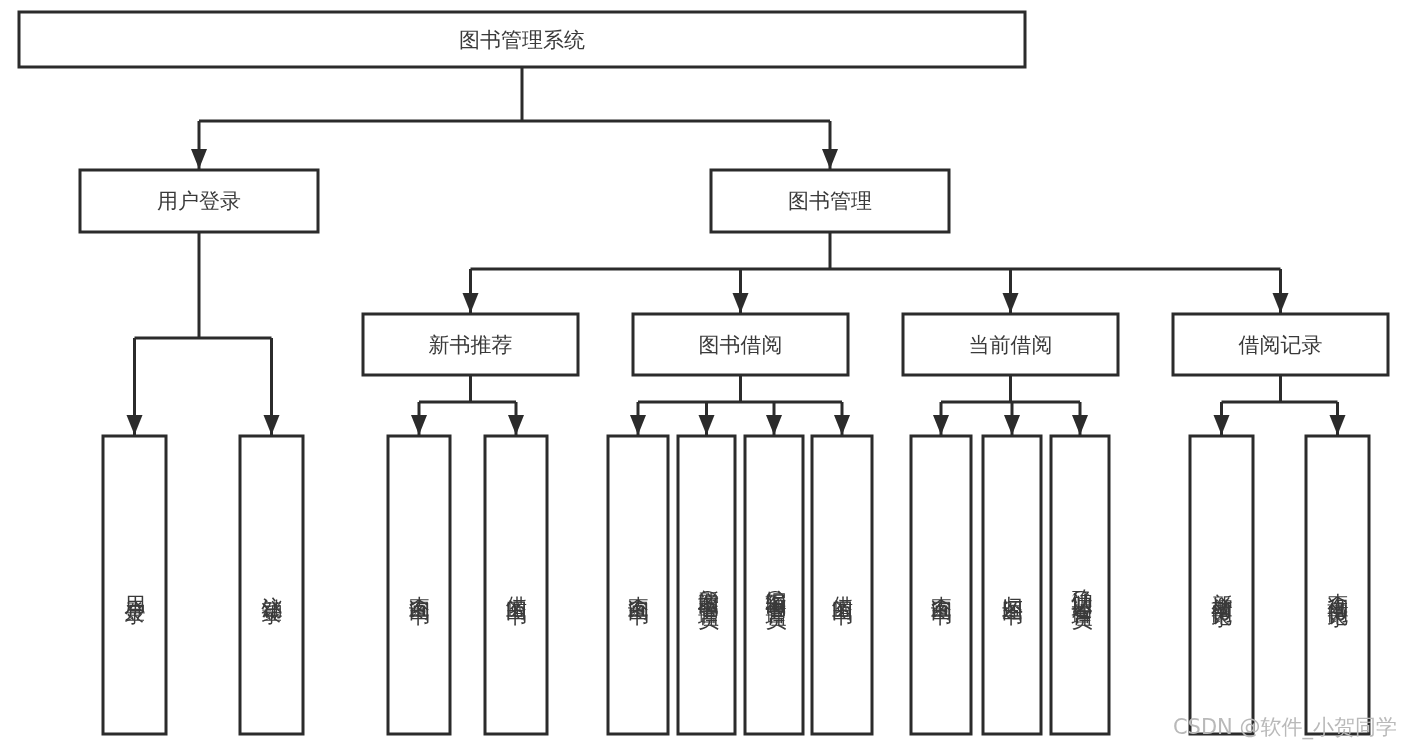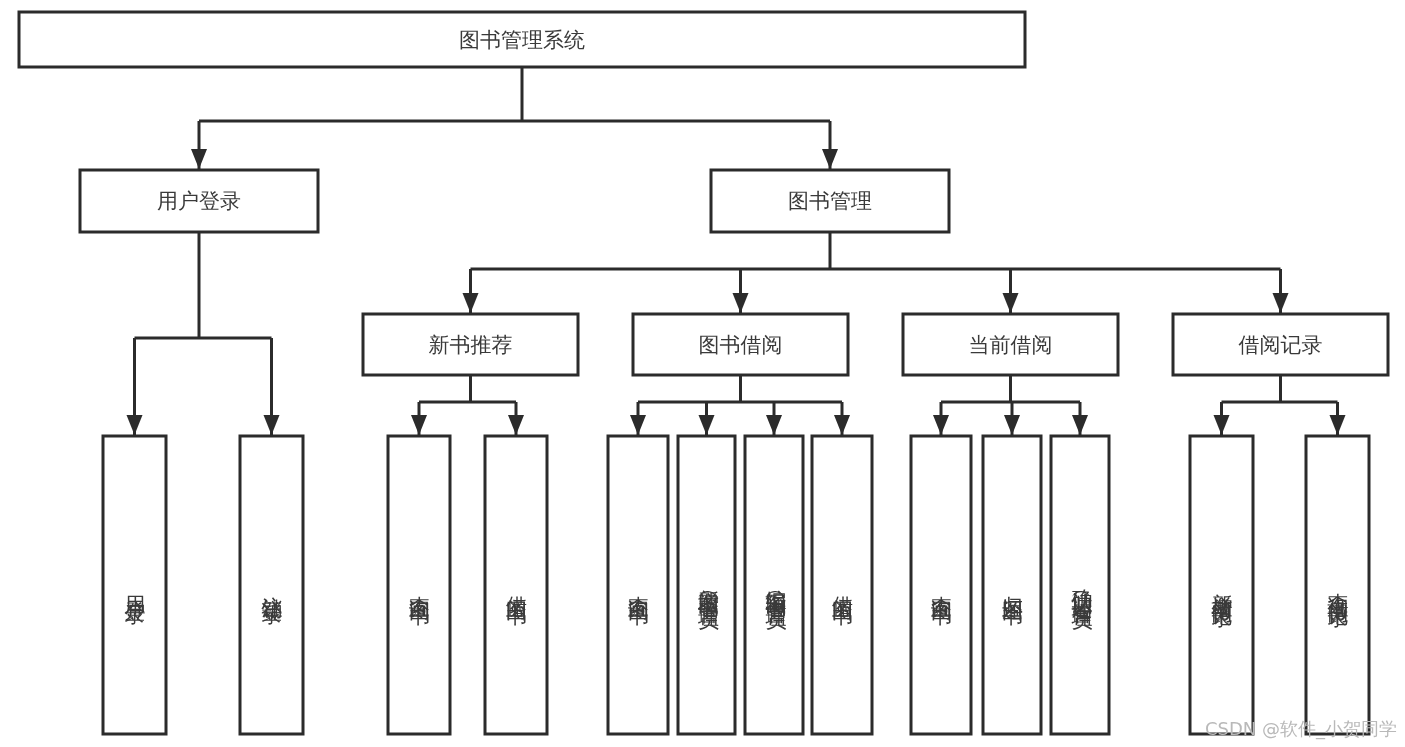--- a/index.html
+++ b/index.html
@@ -61,21 +61,21 @@
     letter-spacing: 3px;
     white-space: nowrap;
     text-align: center;
     user-select: none;
   }
   .watermark {
     position: absolute;
     right: 8px;
     bottom: 6px;
     font-family: "DejaVu Sans", "Liberation Sans", sans-serif;
-    font-size: 18px;
+    font-size: 21px;
     color: #b9b9b9;
     white-space: nowrap;
     user-select: none;
   }
 </style>
 </head>
 <body>
 
 <div id="diagram-root">
 

